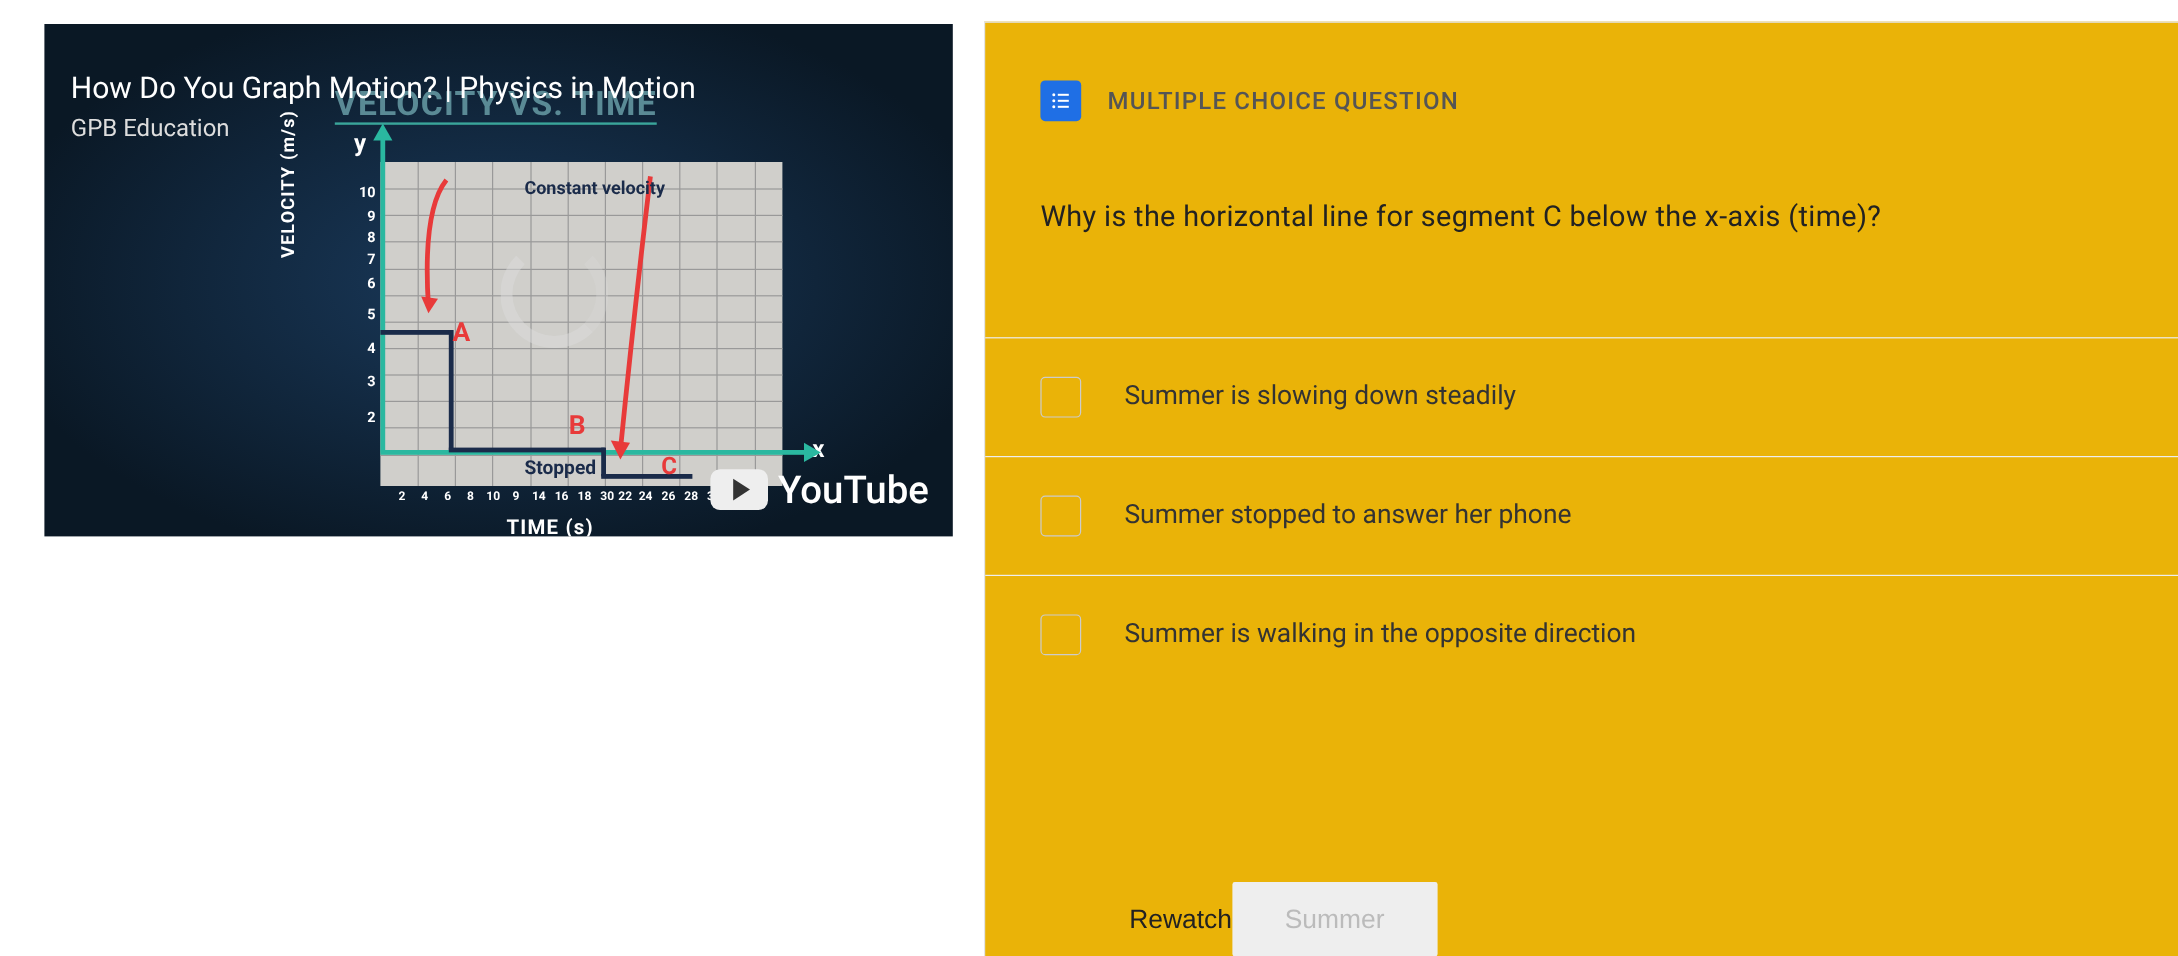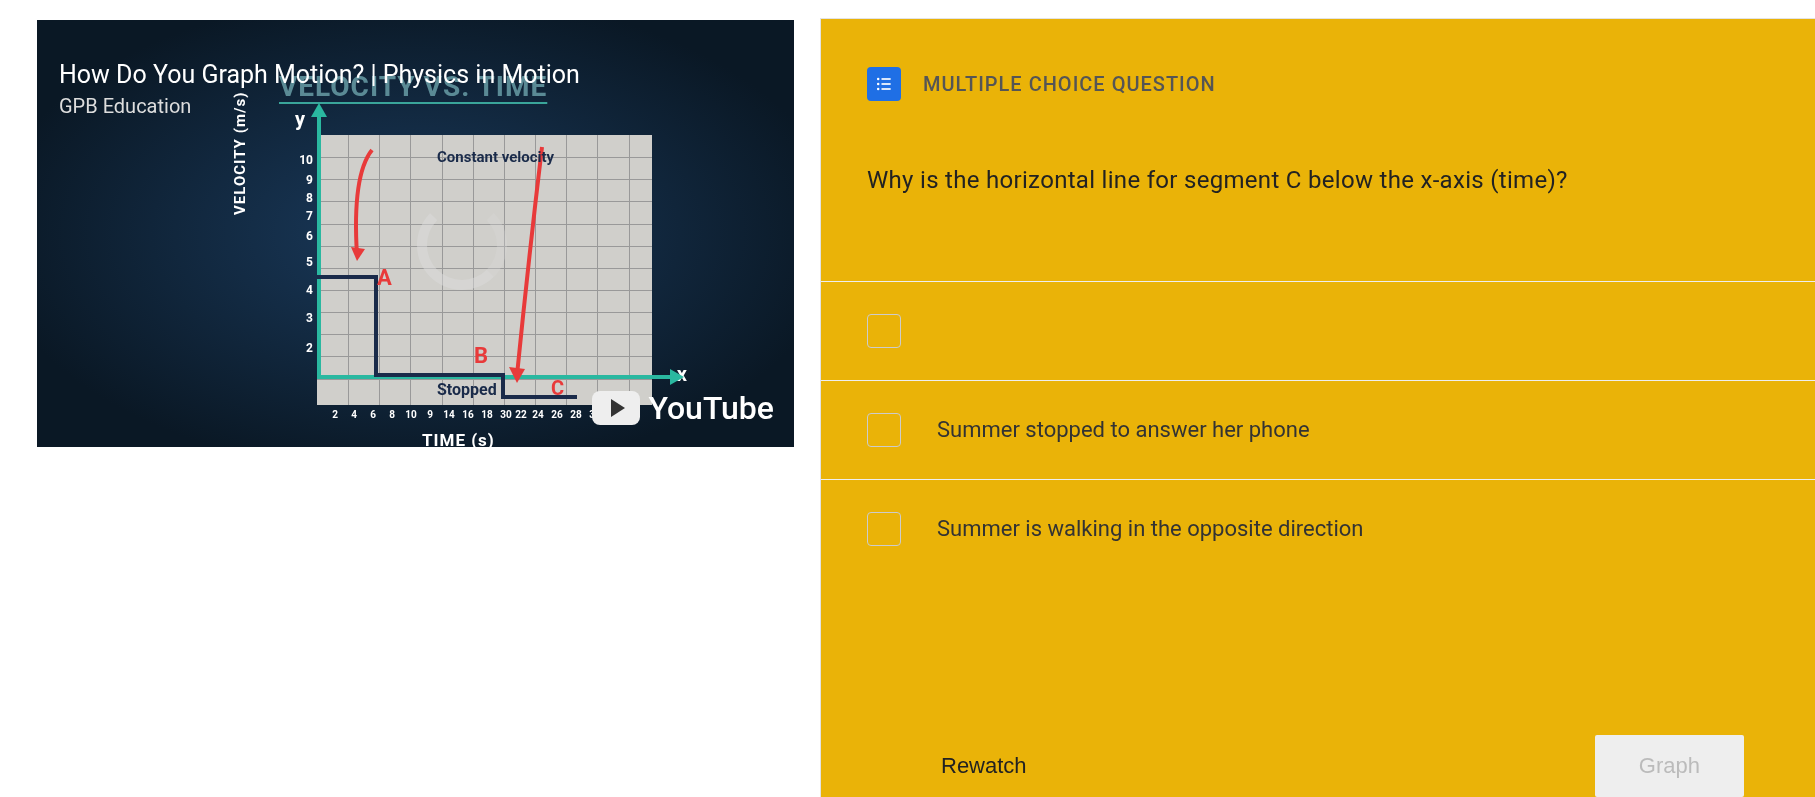--- a/index.html
+++ b/index.html
@@ -292,23 +292,22 @@
       flex-shrink: 0;
     }
     .option-label {
       color: #333;
       font-size: 22px;
     }
     .footer-row {
       position: absolute;
       bottom: 0;
       left: 0;
-      right: 11px;
-      display: flex;
-      justify-content: space-between;
+      right: 0;
+      display: flex;
       align-items: center;
       padding: 8px 60px 0 120px;
     }
     .rewatch {
       color: #222;
       font-size: 22px;
       background: none;
       border: none;
       cursor: pointer;
     }
@@ -437,28 +436,29 @@
       </svg>
     </div>
     <div class="q-type">MULTIPLE CHOICE QUESTION</div>
   </div>
 
   <div class="q-text">Why is the horizontal line for segment C below the x-axis (time)?</div>
 
   <div class="options">
     <div class="option">
       <div class="option-check"></div>
+      <div class="option-label">Summer is slowing down steadily</div>
     </div>
     <div class="option">
       <div class="option-check"></div>
       <div class="option-label">Summer stopped to answer her phone</div>
     </div>
     <div class="option" style="border-bottom:none;">
       <div class="option-check"></div>
       <div class="option-label">Summer is walking in the opposite direction</div>
     </div>
   </div>
 
   <div class="footer-row">
     <button class="rewatch">Rewatch</button>
-    <button class="submit" disabled="">Graph</button>
+    <button class="submit" disabled="">Summer</button>
   </div>
 </div>
 
 </body></html>

